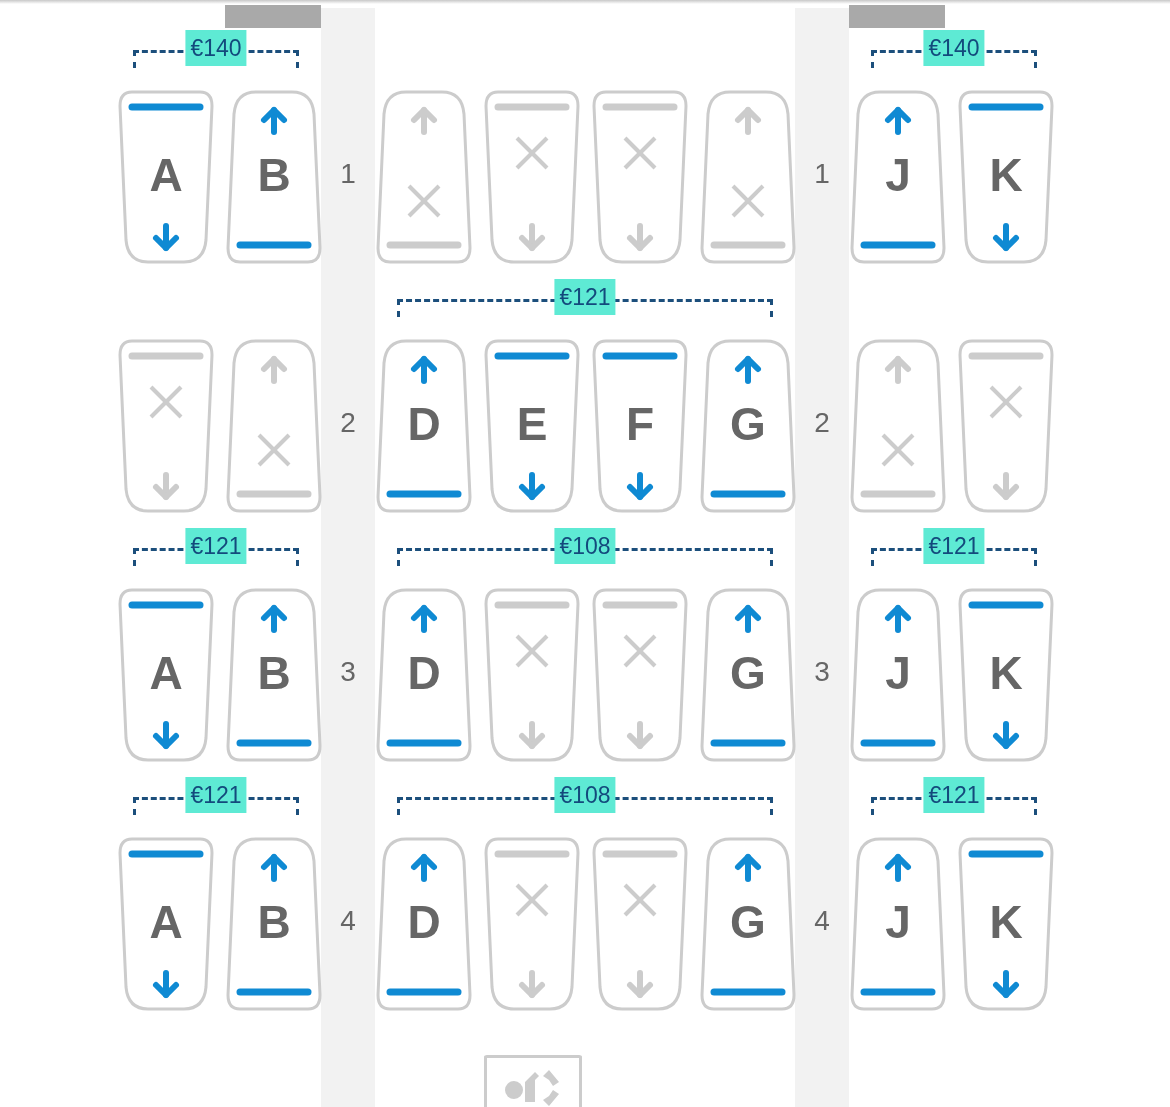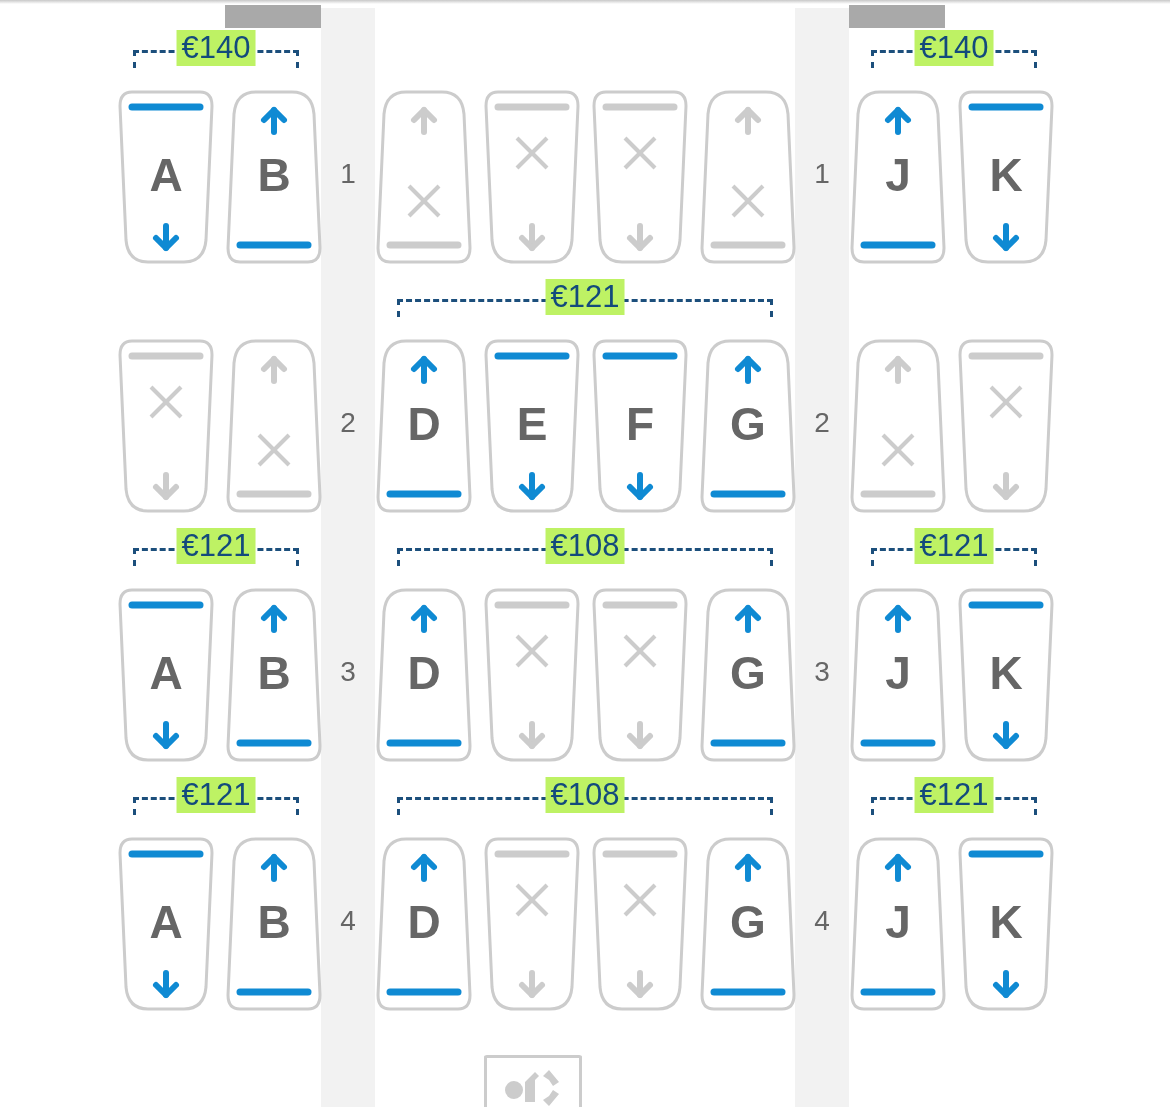--- a/index.html
+++ b/index.html
@@ -17,21 +17,21 @@
     position: absolute; width: 54px; text-align: center; font-size: 28px; color: #666;
   }
   .price-group { position: absolute; height: 30px; }
   .price-bracket {
     position: absolute; left: 0; right: 0; top: 12px; bottom: 0;
     border: 3px dashed #1c4f7c; border-bottom: none;
     border-image: none;
   }
   .price-label {
     position: absolute; top: -8px; left: 50%; transform: translateX(-50%);
-    background: #bef264; padding: 0 5px; color: #134a7c; font-size: 31px; line-height: 36px; white-space: nowrap;
+    background: #5eead4; padding: 0 5px; color: #134a7c; font-size: 23px; line-height: 36px; white-space: nowrap;
   }
   .seat { position: absolute; width: 96px; height: 174px; cursor: pointer; }
   .seat svg { position: absolute; left: 0; top: 0; }
   .seat-letter {
     position: absolute; left: 0; width: 96px; top: 60px; text-align: center;
     font-size: 46px; font-weight: bold; color: #666; line-height: 50px;
   }
   .facility {
     position: absolute; left: 484px; top: 1055px; width: 92px; height: 70px;
     border: 3px solid #cccccc; border-bottom: none; border-radius: 3px; background: #fff;

